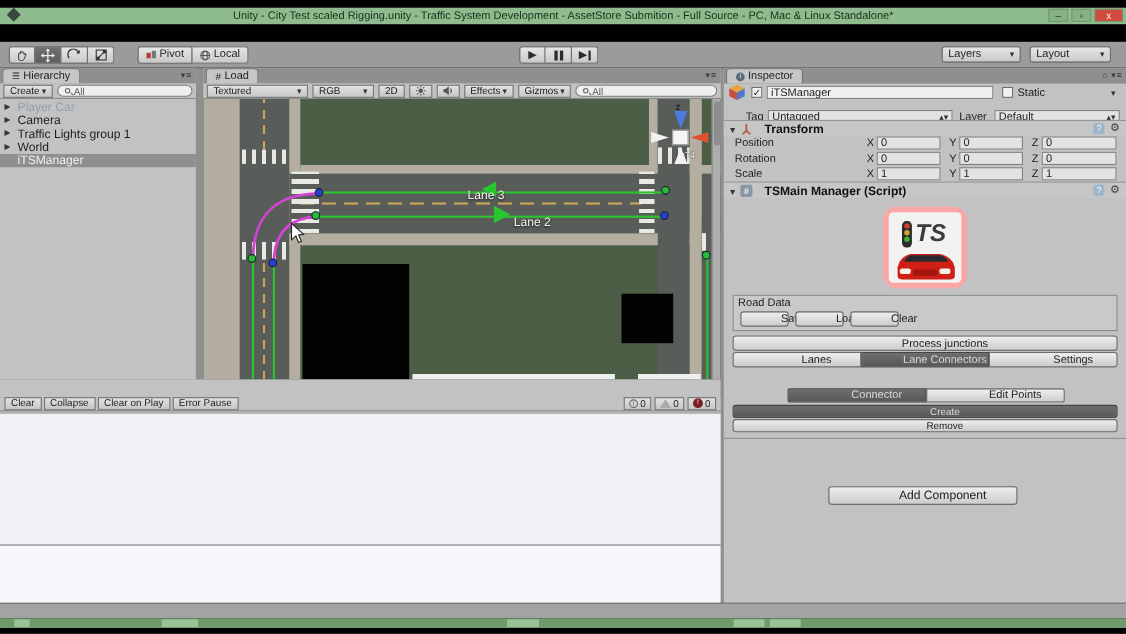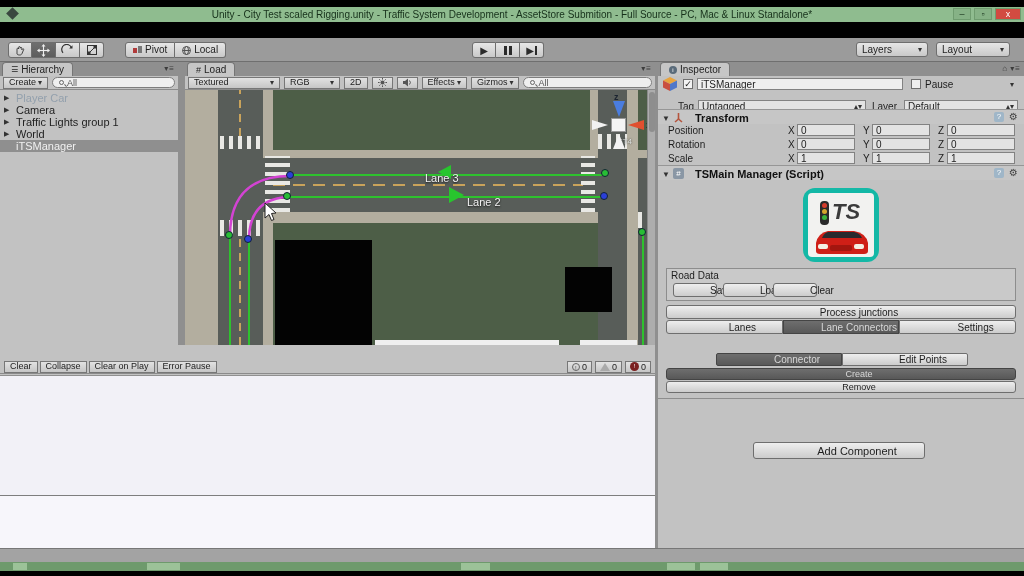--- a/index.html
+++ b/index.html
@@ -348,21 +348,21 @@
 
     <div class="abs" style="left:0;top:14px;right:0;height:16px;">
       <svg class="abs" style="left:4px;top:0;" width="16" height="16" viewBox="0 0 16 16">
         <polygon points="8,1 15,4.5 8,8 1,4.5" fill="#e8a33d"></polygon>
         <polygon points="1,4.5 8,8 8,15 1,11.5" fill="#c94f3f"></polygon>
         <polygon points="15,4.5 8,8 8,15 15,11.5" fill="#4f77c9"></polygon>
       </svg>
       <div class="chk abs" style="left:25px;top:3px;">✓</div>
       <div class="field abs" style="left:39px;top:2px;width:206px;background:#efefef;">iTSManager</div>
       <div class="chk abs" style="left:253px;top:3px;background:#efefef;"></div>
-      <div class="abs" style="left:267px;top:3px;font-size:10px;">Pause</div>
+      <div class="abs" style="left:267px;top:3px;font-size:10px;">Static</div>
       <div class="abs updown" style="left:352px;top:4px;">▾</div>
     </div>
 
     <div class="abs" style="left:0;top:37px;right:0;height:15px;">
       <div class="abs" style="left:20px;top:2px;font-size:10px;">Tag</div>
       <div class="field abs" style="left:40px;top:1px;width:168px;display:flex;justify-content:space-between;">
         <span>Untagged</span>
           <span class="updown">▴▾</span>
       </div>
       <div class="abs" style="left:214px;top:2px;font-size:10px;">Layer</div>
@@ -417,21 +417,21 @@
     </div>
 
     <div class="abs" style="left:0;top:103px;right:0;height:15px;border-top:1px solid #969696;background:#c6c6c6;">
       <span class="fold abs" style="left:4px;top:4px;">▼</span>
       <div class="abs" style="left:15px;top:2px;width:11px;height:11px;border-radius:2px;background:#8a97a5;color:#fff;font-size:8px;line-height:11px;text-align:center;">#</div>
       <span class="comp-title abs" style="left:37px;top:2px;">TSMain Manager (Script)</span>
       <span class="helpicon abs" style="left:336px;top:2px;">?</span>
       <span class="gear abs" style="left:351px;top:1px;">⚙</span>
     </div>
 
-    <div class="abs" style="left:145px;top:126px;width:76px;height:74px;background:#14b8a6;border-radius:12px;padding:5px;">
+    <div class="abs" style="left:145px;top:126px;width:76px;height:74px;background:#fca5a5;border-radius:12px;padding:5px;">
       <div style="position:relative;width:66px;height:64px;background:#f2f2f0;border-radius:4px;overflow:hidden;">
         <div class="abs" style="left:12px;top:8px;width:9px;height:24px;background:#2a2a2a;border-radius:4px;">
           <div style="width:5px;height:5px;border-radius:50%;background:#d43c2c;margin:2px auto 0;"></div>
           <div style="width:5px;height:5px;border-radius:50%;background:#d4a52c;margin:1px auto 0;"></div>
           <div style="width:5px;height:5px;border-radius:50%;background:#3cb43c;margin:1px auto 0;"></div>
         </div>
         <div class="abs" style="left:24px;top:6px;font-size:22px;font-weight:bold;font-style:italic;color:#3b3b3b;">TS</div>
         <svg class="abs" style="left:2px;top:32px;" width="62" height="30" viewBox="0 0 62 30">
           <path d="M6 18 Q8 8 18 6 L44 6 Q56 8 58 18 L58 26 Q58 29 54 29 L10 29 Q6 29 6 26 Z" fill="#cf1f17"></path>
           <path d="M18 7 L44 7 Q50 8 52 13 L12 13 Q14 8 18 7Z" fill="#2a2a2e"></path>

